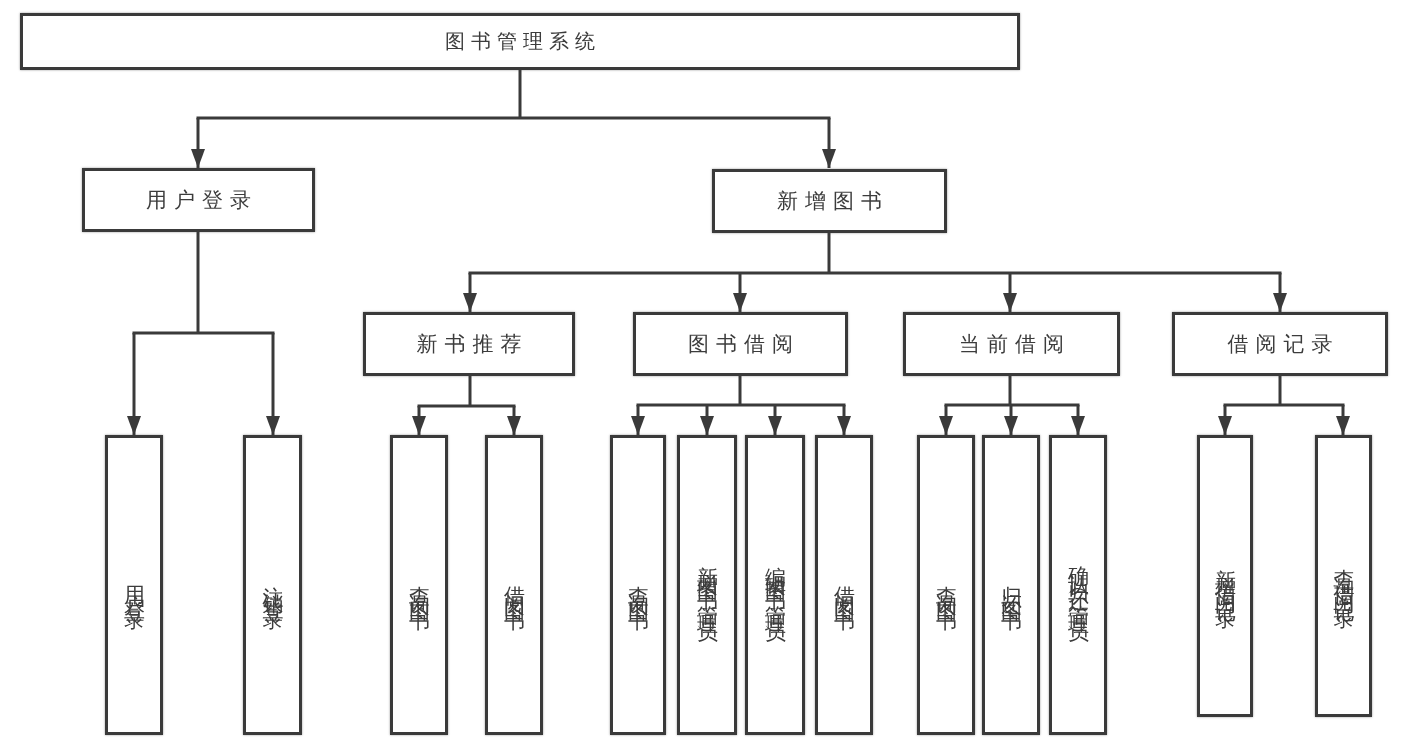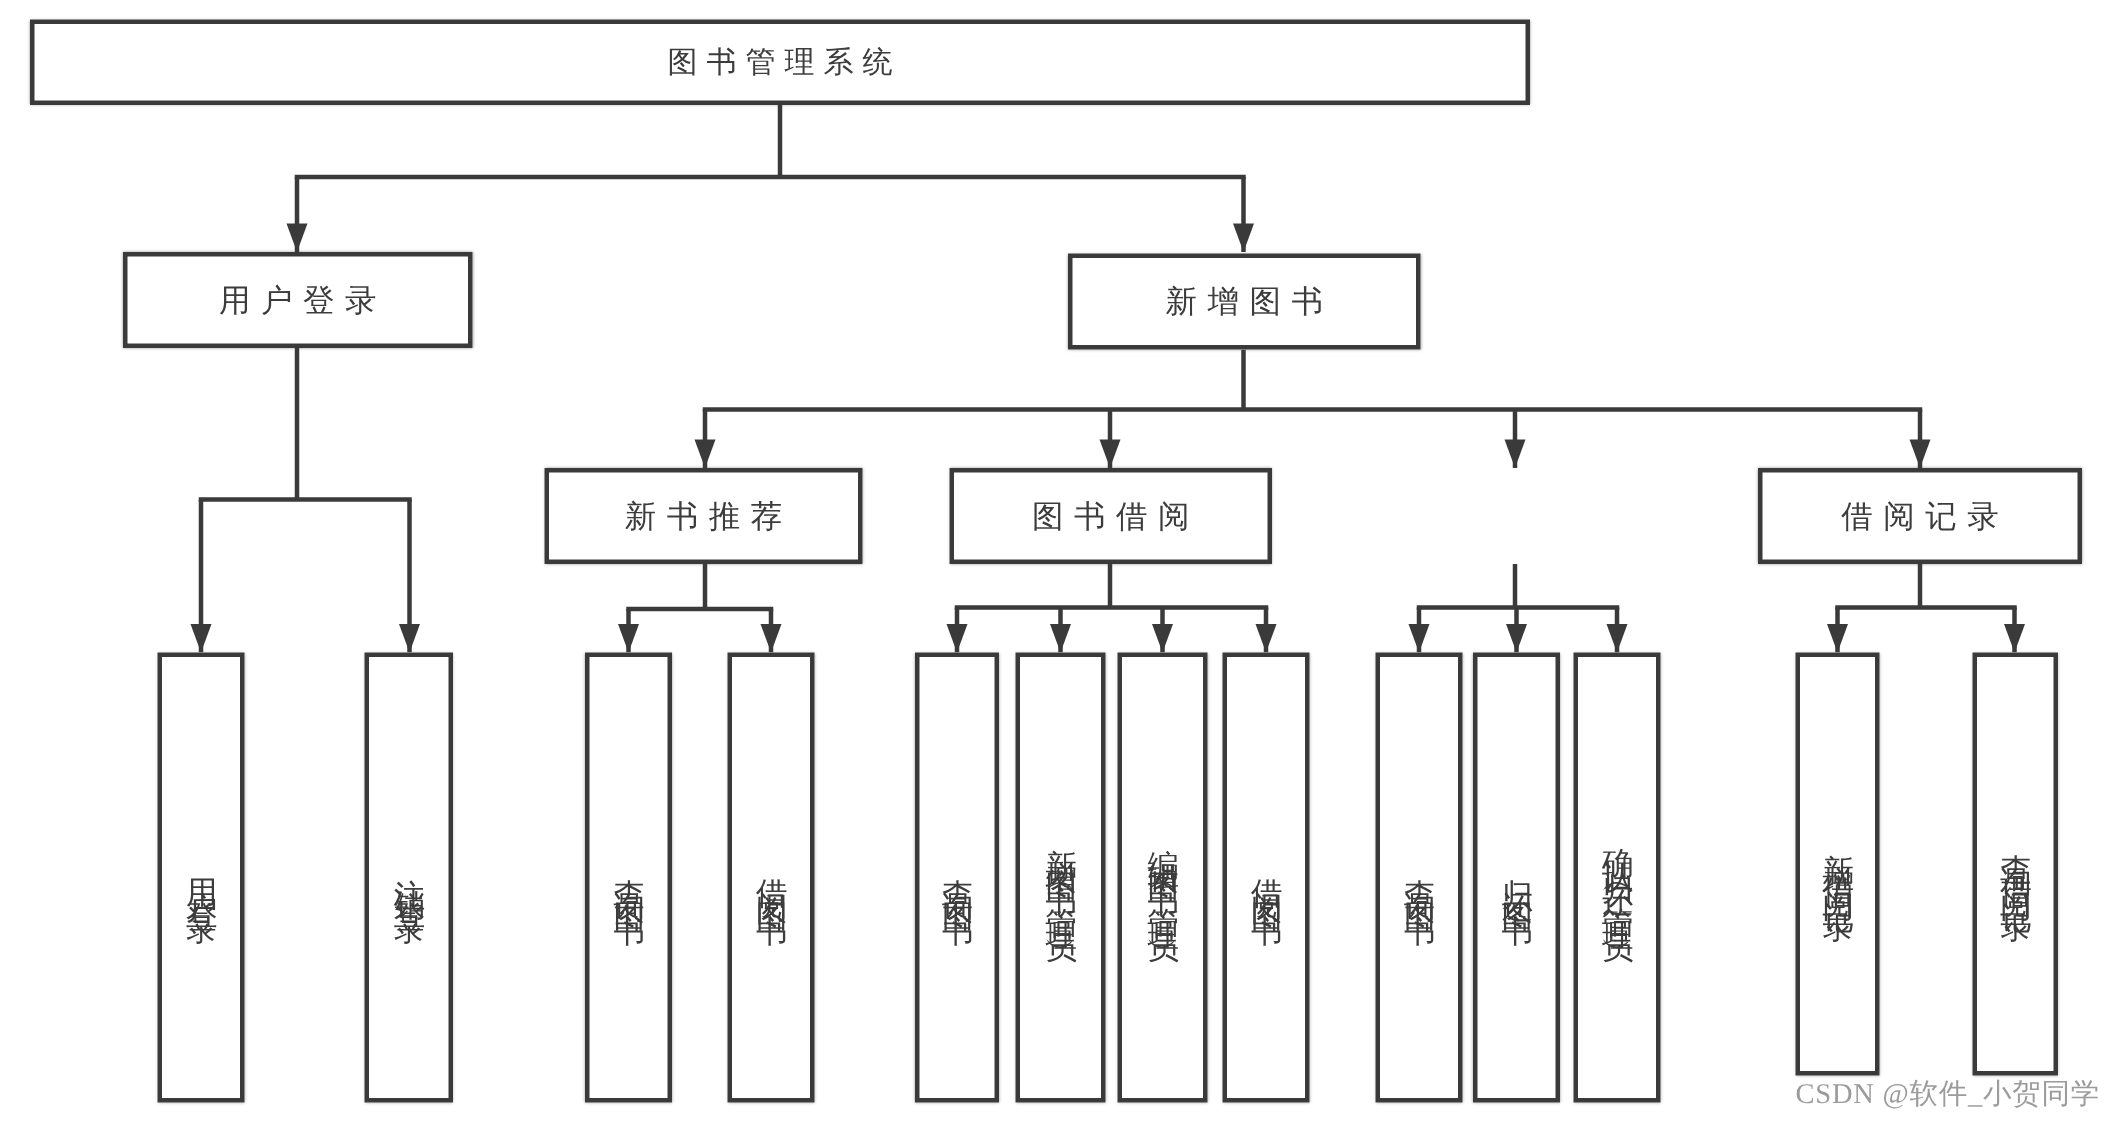--- a/index.html
+++ b/index.html
@@ -122,20 +122,23 @@
   <div class="node" style="left:712px;top:169px;width:235px;height:64px;">
     <span class="hlabel">新增图书</span>
   </div>
 
   <div class="node" style="left:633px;top:312px;width:215px;height:64px;">
     <span class="hlabel">图书借阅</span>
   </div>
   <div class="node" style="left:363px;top:312px;width:212px;height:64px;">
     <span class="hlabel">新书推荐</span>
   </div>
+  <div class="node" style="left:903px;top:312px;width:217px;height:64px;">
+    <span class="hlabel">当前借阅</span>
+  </div>
   <div class="node" style="left:1172px;top:312px;width:216px;height:64px;">
     <span class="hlabel">借阅记录</span>
   </div>
 
   <div class="node leaf" style="left:105px;top:435px;width:58px;height:300px;">
     <span class="vtext">用户登录</span>
   </div>
   <div class="node leaf" style="left:243px;top:435px;width:59px;height:300px;">
     <span class="vtext">注销登录</span>
   </div>
@@ -170,15 +173,14 @@
     <span class="vtext">确认归还（管理员）</span>
   </div>
 
   <div class="node leaf" style="left:1197px;top:435px;width:56px;height:282px;">
     <span class="vtext">新增借阅记录</span>
   </div>
   <div class="node leaf" style="left:1315px;top:435px;width:57px;height:282px;">
     <span class="vtext">查询借阅记录</span>
   </div>
 
-  <div class="watermark">CSDN @软件_小贺同学</div>
 
 </div>
 
 </body></html>

